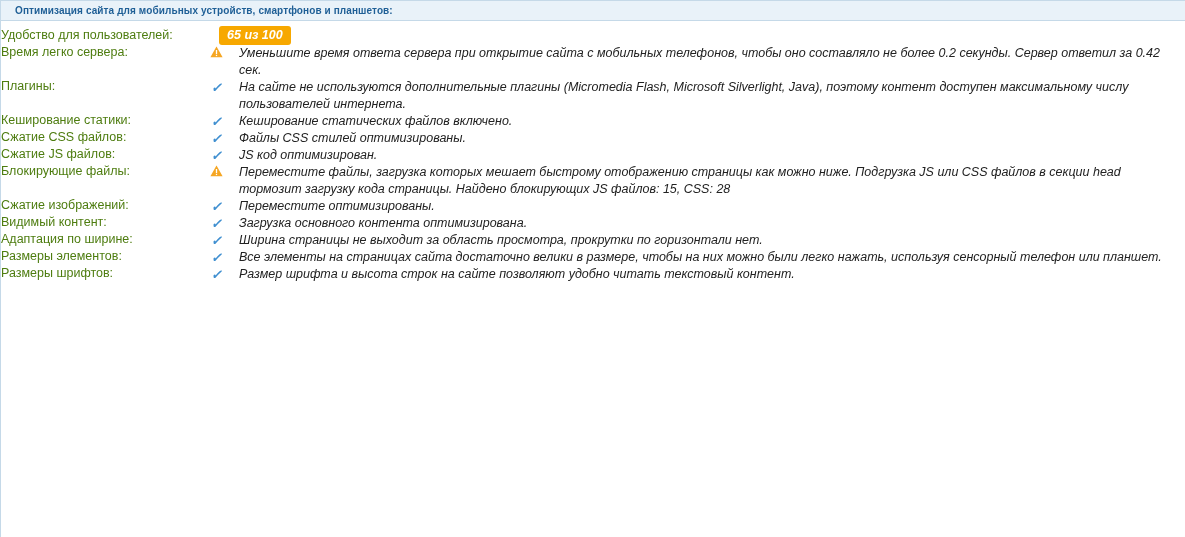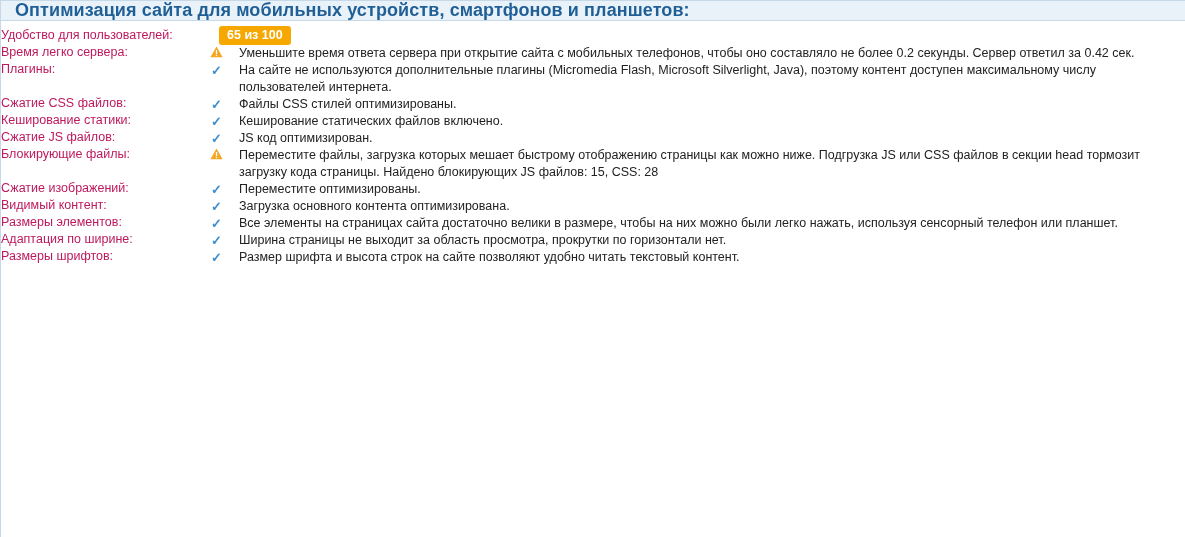--- a/index.html
+++ b/index.html
@@ -27,48 +27,49 @@
     height: 21px;
     background: #e9f2f9;
     border-top: 1px solid #c5d9e8;
     border-bottom: 1px solid #c5d9e8;
     display: flex;
     align-items: center;
     padding-left: 14px;
     box-sizing: border-box;
   }
   .panel-header .title {
-    font-size: 18px;
+    font-size: 10px;
     font-weight: bold;
     color: #1f5f96;
     letter-spacing: 0.1px;
   }
   table.report {
     width: 100%;
     border-collapse: collapse;
     table-layout: fixed;
   }
   table.report td {
     vertical-align: top;
     padding: 0;
   }
   td.label {
     width: 218px;
     padding: 8px 10px 7px 14px;
-    color: #be185d;
+    color: #4d7c0f;
     font-size: 12.5px;
     white-space: nowrap;
     box-sizing: border-box;
   }
   td.value {
     padding: 8px 8px 7px 0;
     color: #222222;
     font-size: 12.5px;
     line-height: 17px;
     box-sizing: border-box;
+    font-style: italic;
   }
   tr.score td.label { padding-top: 7px; }
   tr.score td.value { padding-top: 5px; }
 
   .score-badge {
     display: inline-block;
     background: #f7a800;
     color: #ffffff;
     font-weight: bold;
     font-size: 12.5px;
@@ -127,29 +128,29 @@
                 </svg></span><span class="row-text">Уменьшите время ответа сервера при открытие сайта с мобильных телефонов, чтобы оно составляло не более 0.2 секунды. Сервер ответил за 0.42 сек.</span></span>
           </td>
         </tr>
         <tr>
           <td class="label">Плагины:</td>
           <td class="value">
             <span class="line-wrap"><span class="ico ico-check">✓</span><span class="row-text">На сайте не используются дополнительные плагины (Micromedia Flash, Microsoft Silverlight, Java), поэтому контент доступен максимальному числу пользователей интернета.</span></span>
           </td>
         </tr>
         <tr>
+          <td class="label">Кеширование статики:</td>
+          <td class="value">
+            <span class="line-wrap"><span class="ico ico-check">✓</span><span class="row-text">Кеширование статических файлов включено.</span></span>
+          </td>
+        </tr>
+        <tr>
           <td class="label">Сжатие CSS файлов:</td>
           <td class="value">
             <span class="line-wrap"><span class="ico ico-check">✓</span><span class="row-text">Файлы CSS стилей оптимизированы.</span></span>
-          </td>
-        </tr>
-        <tr>
-          <td class="label">Кеширование статики:</td>
-          <td class="value">
-            <span class="line-wrap"><span class="ico ico-check">✓</span><span class="row-text">Кеширование статических файлов включено.</span></span>
           </td>
         </tr>
         <tr>
           <td class="label">Сжатие JS файлов:</td>
           <td class="value">
             <span class="line-wrap"><span class="ico ico-check">✓</span><span class="row-text">JS код оптимизирован.</span></span>
           </td>
         </tr>
         <tr>
           <td class="label">Блокирующие файлы:</td>
@@ -167,29 +168,29 @@
             <span class="line-wrap"><span class="ico ico-check">✓</span><span class="row-text">Переместите оптимизированы.</span></span>
           </td>
         </tr>
         <tr>
           <td class="label">Видимый контент:</td>
           <td class="value">
             <span class="line-wrap"><span class="ico ico-check">✓</span><span class="row-text">Загрузка основного контента оптимизирована.</span></span>
           </td>
         </tr>
         <tr>
+          <td class="label">Адаптация по ширине:</td>
+          <td class="value">
+            <span class="line-wrap"><span class="ico ico-check">✓</span><span class="row-text">Ширина страницы не выходит за область просмотра, прокрутки по горизонтали нет.</span></span>
+          </td>
+        </tr>
+        <tr>
           <td class="label">Размеры элементов:</td>
           <td class="value">
             <span class="line-wrap"><span class="ico ico-check">✓</span><span class="row-text">Все элементы на страницах сайта достаточно велики в размере, чтобы на них можно были легко нажать, используя сенсорный телефон или планшет.</span></span>
-          </td>
-        </tr>
-        <tr>
-          <td class="label">Адаптация по ширине:</td>
-          <td class="value">
-            <span class="line-wrap"><span class="ico ico-check">✓</span><span class="row-text">Ширина страницы не выходит за область просмотра, прокрутки по горизонтали нет.</span></span>
           </td>
         </tr>
         <tr>
           <td class="label">Размеры шрифтов:</td>
           <td class="value">
             <span class="line-wrap"><span class="ico ico-check">✓</span><span class="row-text">Размер шрифта и высота строк на сайте позволяют удобно читать текстовый контент.</span></span>
           </td>
         </tr>
       </tbody>
   </table>

